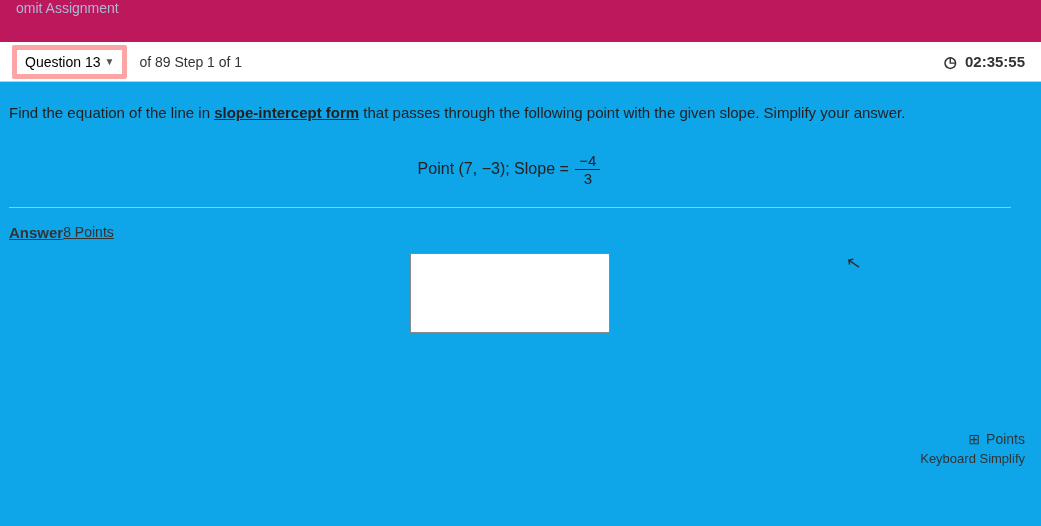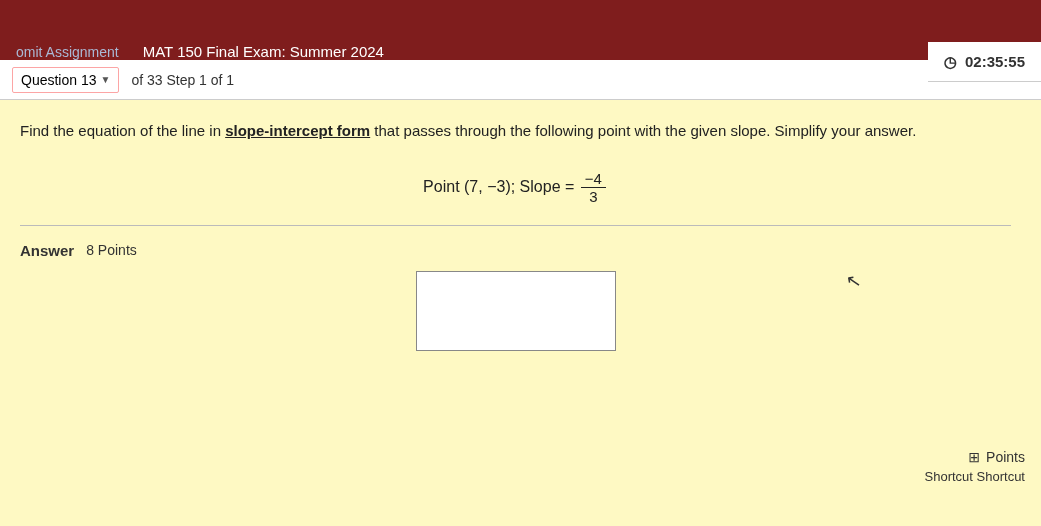--- a/index.html
+++ b/index.html
@@ -8,25 +8,25 @@
       width: 1041px;
       height: 526px;
       font-family: Arial, sans-serif;
       background: #d6d0c4;
       overflow: hidden;
       position: relative;
     }
 
     
     .top-nav {
-      background: #7f1d1d;
+      background: #be185d;
       color: white;
-      height: 60px;
-      display: flex;
-      align-items: flex-end;
+      height: 42px;
+      display: flex;
+      align-items: flex-start;
       padding: 0 16px;
       gap: 24px;
     }
 
     .top-nav-title {
       font-size: 15px;
       font-weight: 500;
       color: white;
     }
 
@@ -54,21 +54,21 @@
       background: white;
       border-bottom: 1px solid #ccc;
       height: 40px;
       display: flex;
       align-items: center;
       padding: 0 12px;
       gap: 12px;
     }
 
     .question-selector {
-      border: 1px solid #fca5a5;
+      border: 5px solid #fca5a5;
       background: white;
       padding: 4px 8px;
       font-size: 14px;
       display: flex;
       align-items: center;
       gap: 4px;
       cursor: pointer;
       border-radius: 2px;
     }
 
@@ -93,23 +93,23 @@
       padding: 0 16px;
       font-size: 15px;
       font-weight: 600;
       color: #333;
       gap: 8px;
       border-bottom: 1px solid #ccc;
     }
 
     
     .content-area {
-      background: #fef9c3;
+      background: #0ea5e9;
       min-height: calc(526px - 82px);
-      padding: 20px 30px 20px 20px;
+      padding: 20px 30px 20px 9px;
       position: relative;
     }
 
     .question-text {
       font-size: 15px;
       color: #222;
       line-height: 1.5;
       margin-bottom: 16px;
     }
 
@@ -155,22 +155,22 @@
     .answer-section {
       padding: 0 0 0 0;
     }
 
     .answer-label {
       font-size: 15px;
       color: #333;
       font-weight: 600;
       display: flex;
       align-items: center;
-      gap: 12px;
       margin-bottom: 12px;
+      text-decoration: underline;
     }
 
     .answer-points {
       font-size: 14px;
       font-weight: 400;
       color: #333;
     }
 
     .answer-input-box {
       width: 200px;
@@ -219,29 +219,28 @@
       font-size: 18px;
       color: #333;
       transform: rotate(-10deg);
     }
   </style>
 </head>
 <body>
 
 <div class="top-nav">
   <span class="top-nav-submit">omit Assignment</span>
-  <span class="top-nav-title">MAT 150 Final Exam: Summer 2024</span>
 </div>
 
 <div class="question-bar">
   <div class="question-selector">
     <span>Question 13</span>
     <span class="chevron">▼</span>
   </div>
-  <span class="question-step">of 33 Step 1 of 1</span>
+  <span class="question-step">of 89 Step 1 of 1</span>
 
   <div class="timer">
     <span>◷</span>
     <span>02:35:55</span>
   </div>
 </div>
 
 <div class="content-area">
 
   <div class="question-text">
@@ -267,16 +266,16 @@
     </div>
 
     <div class="answer-input-box"></div>
   </div>
 
   <div class="right-tools">
     <button class="keypad-btn">
       <span>⊞</span>
       <span>Points</span>
     </button>
-    <a class="keyboard-shortcut-link">Shortcut Shortcut</a>
+    <a class="keyboard-shortcut-link">Keyboard Simplify</a>
   </div>
 
 </div>
 
 </body></html>

